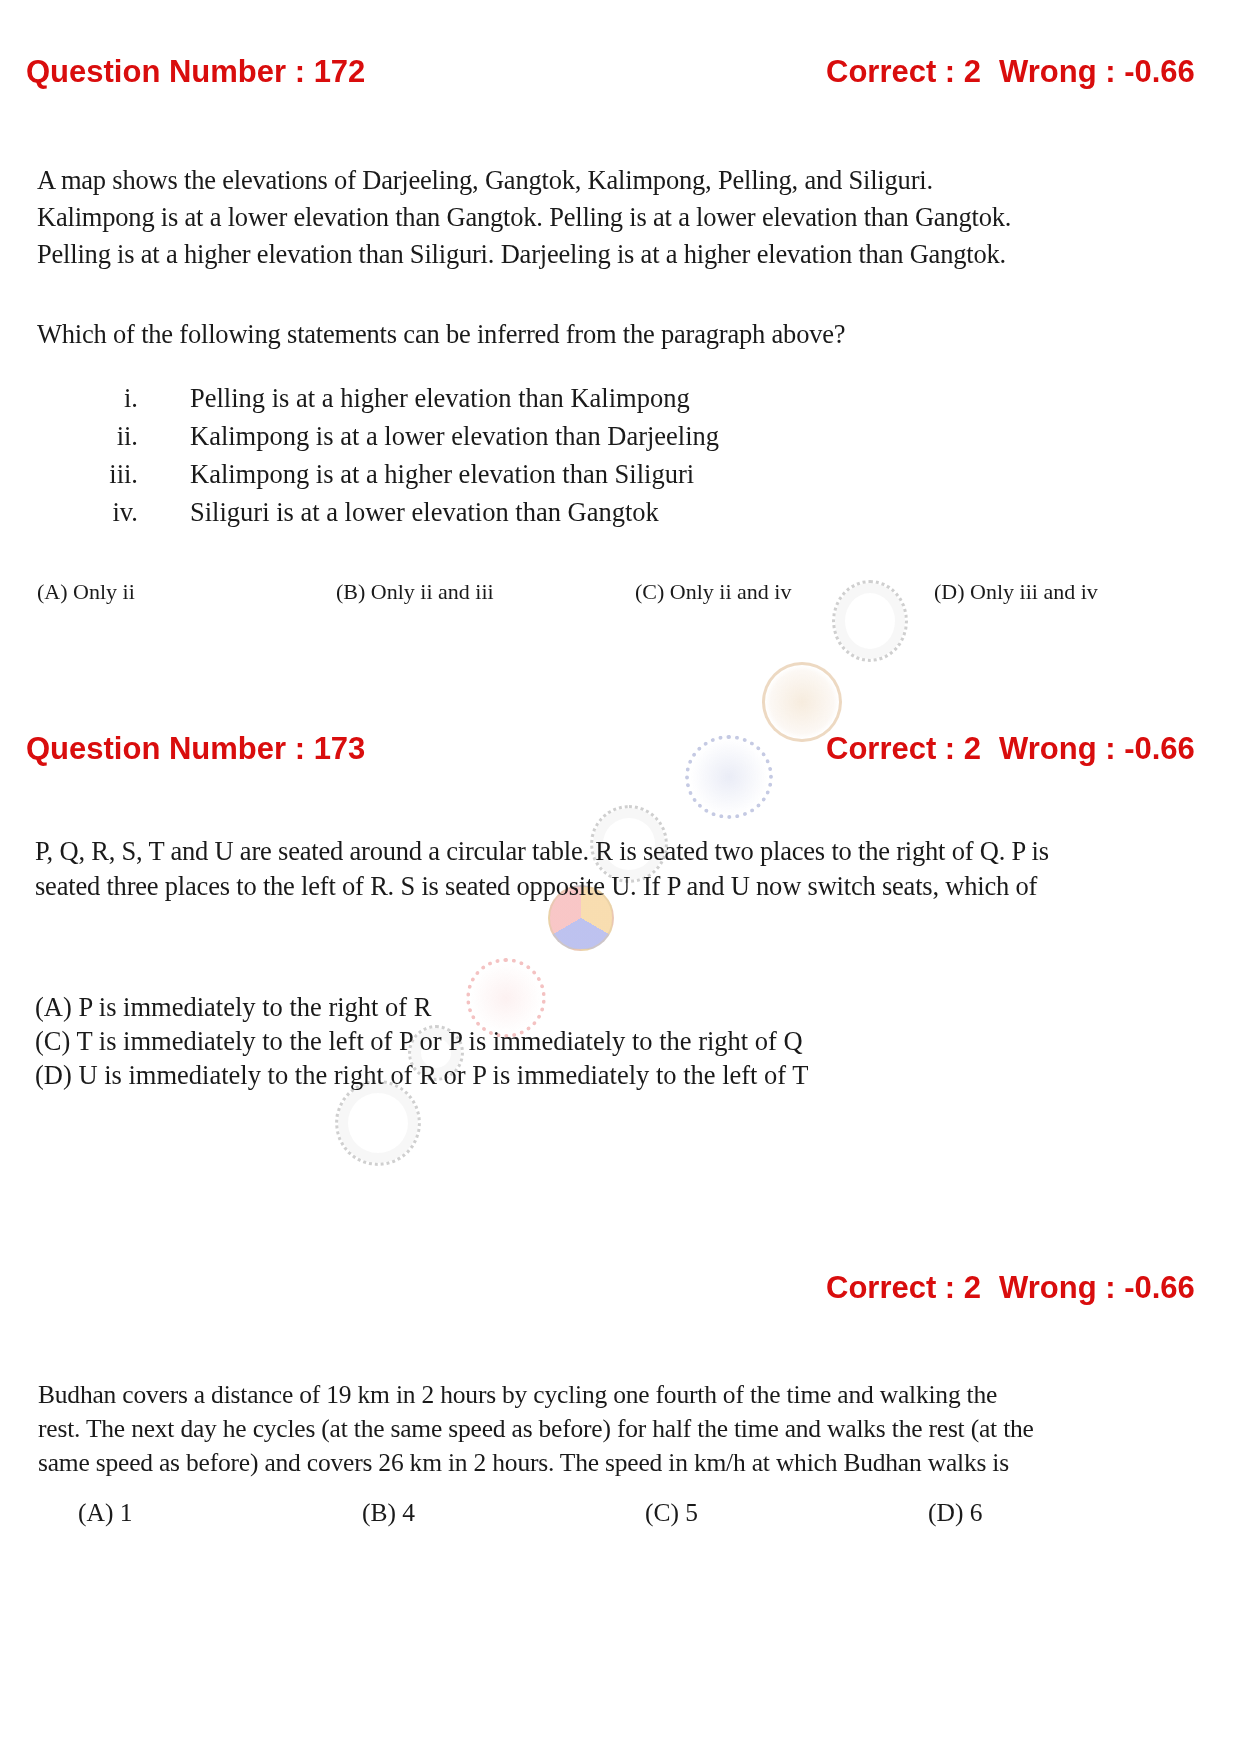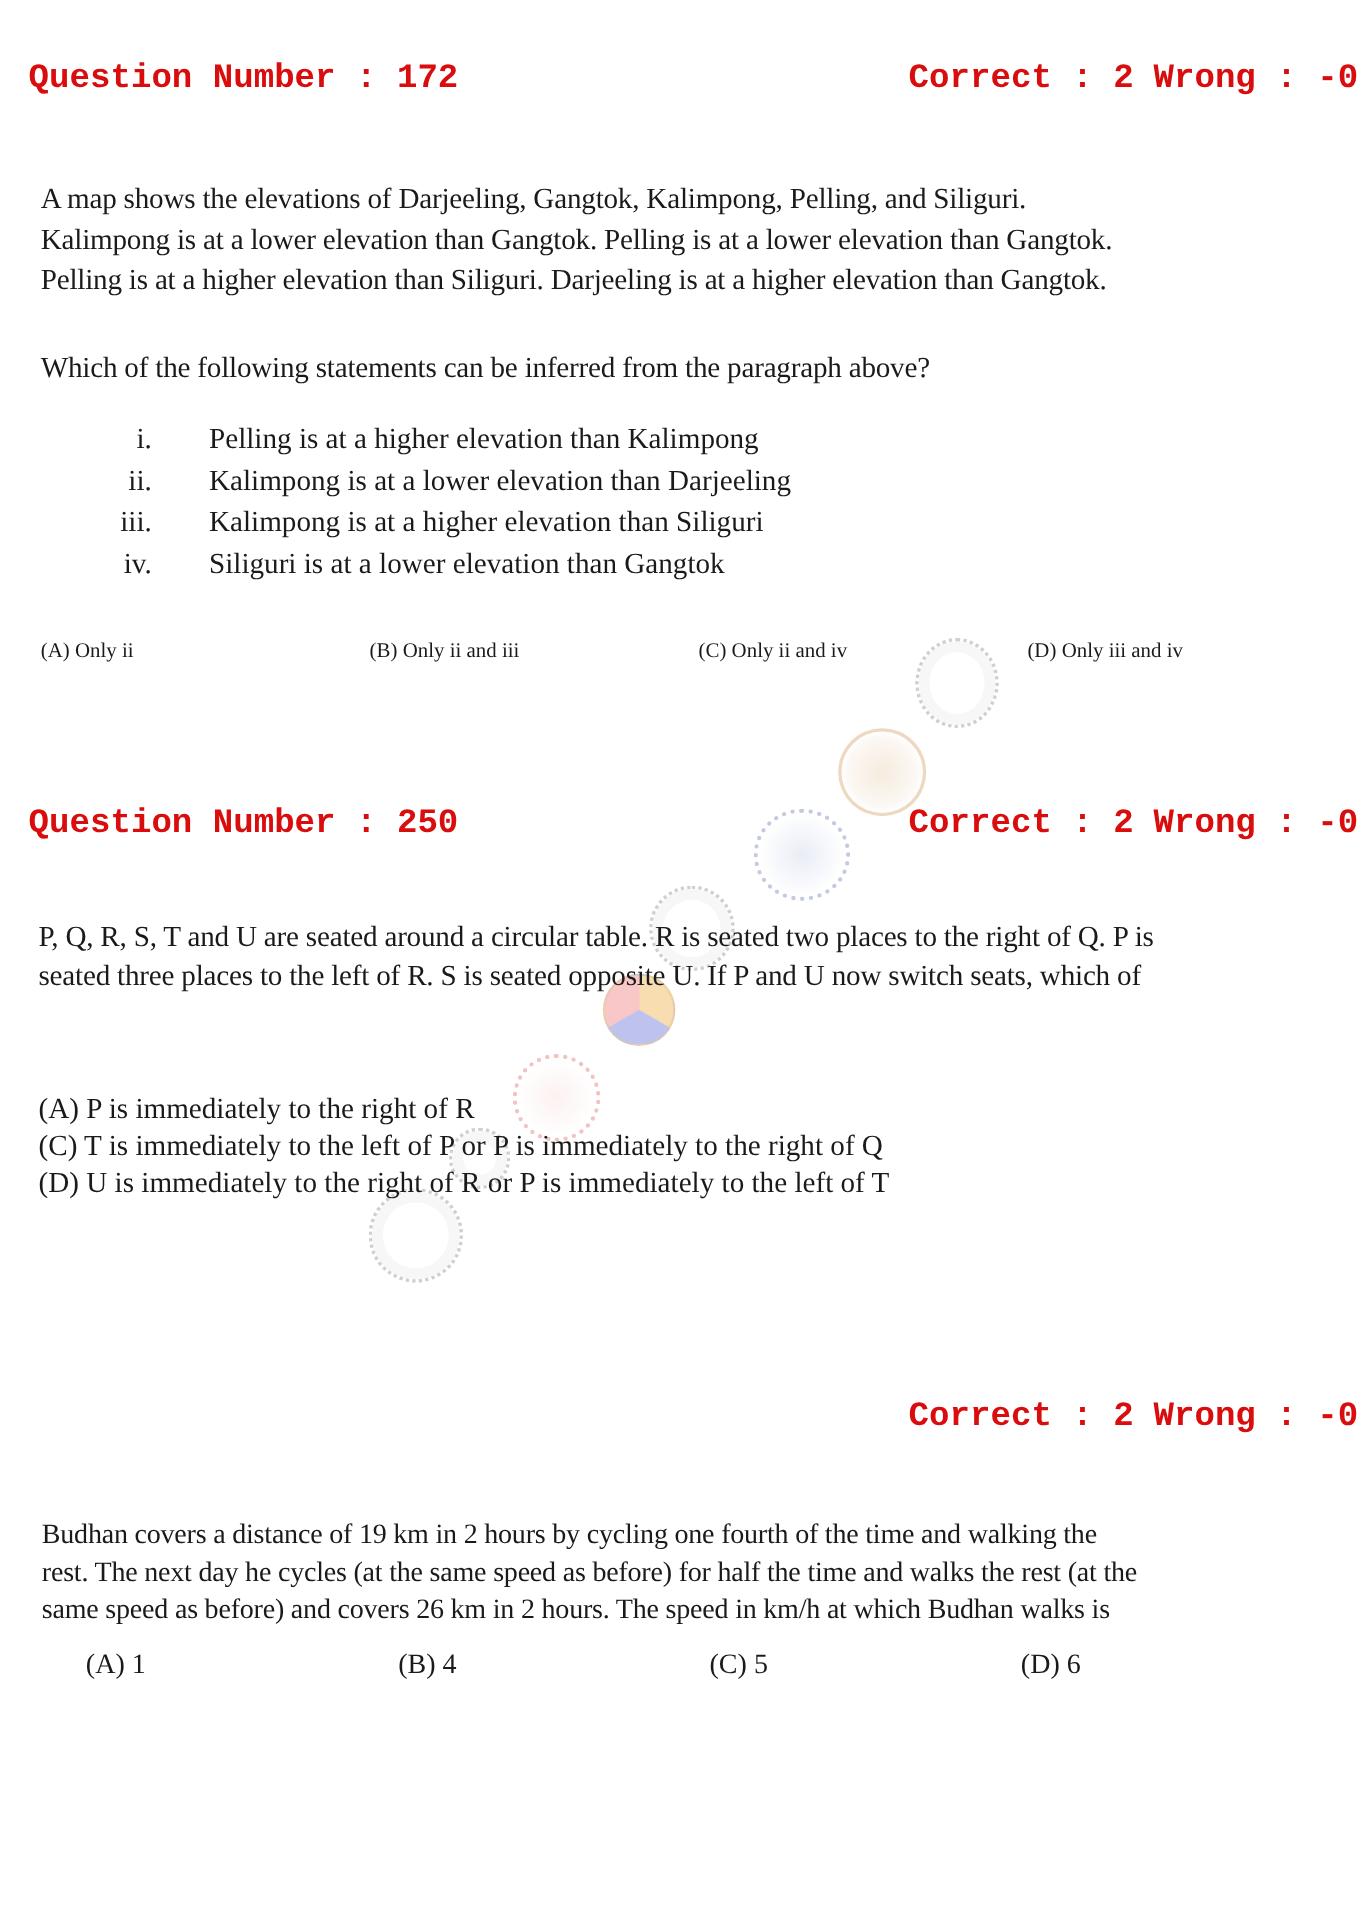--- a/index.html
+++ b/index.html
@@ -13,21 +13,21 @@
       position: relative;
       overflow: hidden;
       font-family: "Liberation Serif", "DejaVu Serif", serif;
       color: #1a1a1a;
     }
     .q-header {
       position: absolute;
       left: 0;
       width: 1168px;
       height: 40px;
-      font-family: Liberation Mono, monospace;
+      font-family: Liberation Sans, sans-serif;
       font-weight: bold;
       font-size: 31px;
       color: #d90d0d;
     }
     .q-header .qnum {
       position: absolute;
       left: 26px;
       top: 0;
       white-space: nowrap;
     }
@@ -70,21 +70,21 @@
       position: absolute;
       left: 190px;
       white-space: nowrap;
     }
 
     .opt-row {
       position: absolute;
       left: 0;
       width: 1240px;
       height: 40px;
-      font-size: 19px;
+      font-size: 22px;
       line-height: 40px;
     }
     .opt-row .opt {
       position: absolute;
       white-space: nowrap;
     }
 
     .opt-col {
       position: absolute;
       left: 35px;
@@ -170,21 +170,21 @@
   <div class="opt-row" style="top:572px;">
     <span class="opt" style="left:37px;">(A) Only ii</span>
     <span class="opt" style="left:336px;">(B) Only ii and iii</span>
     <span class="opt" style="left:635px;">(C)  Only ii and iv</span>
     <span class="opt" style="left:934px;">(D)  Only iii and iv</span>
   </div>
 </section>
 
 <section>
   <div class="q-header" style="top:731px;">
-    <span class="qnum">Question Number : 250</span>
+    <span class="qnum">Question Number : 173</span>
     <span class="marks">
       <span>Correct : 2</span><span class="wrong">Wrong : -0.66</span>
     </span>
   </div>
 
   <div class="para" style="top:834px;left:35px;line-height:35px;">
     <div>P, Q, R, S, T and U are seated around a circular table. R is seated two places to the right of Q. P is</div>
     <div>seated three places to the left of R. S is seated opposite U. If P and U now switch seats, which of</div>
   </div>
 

